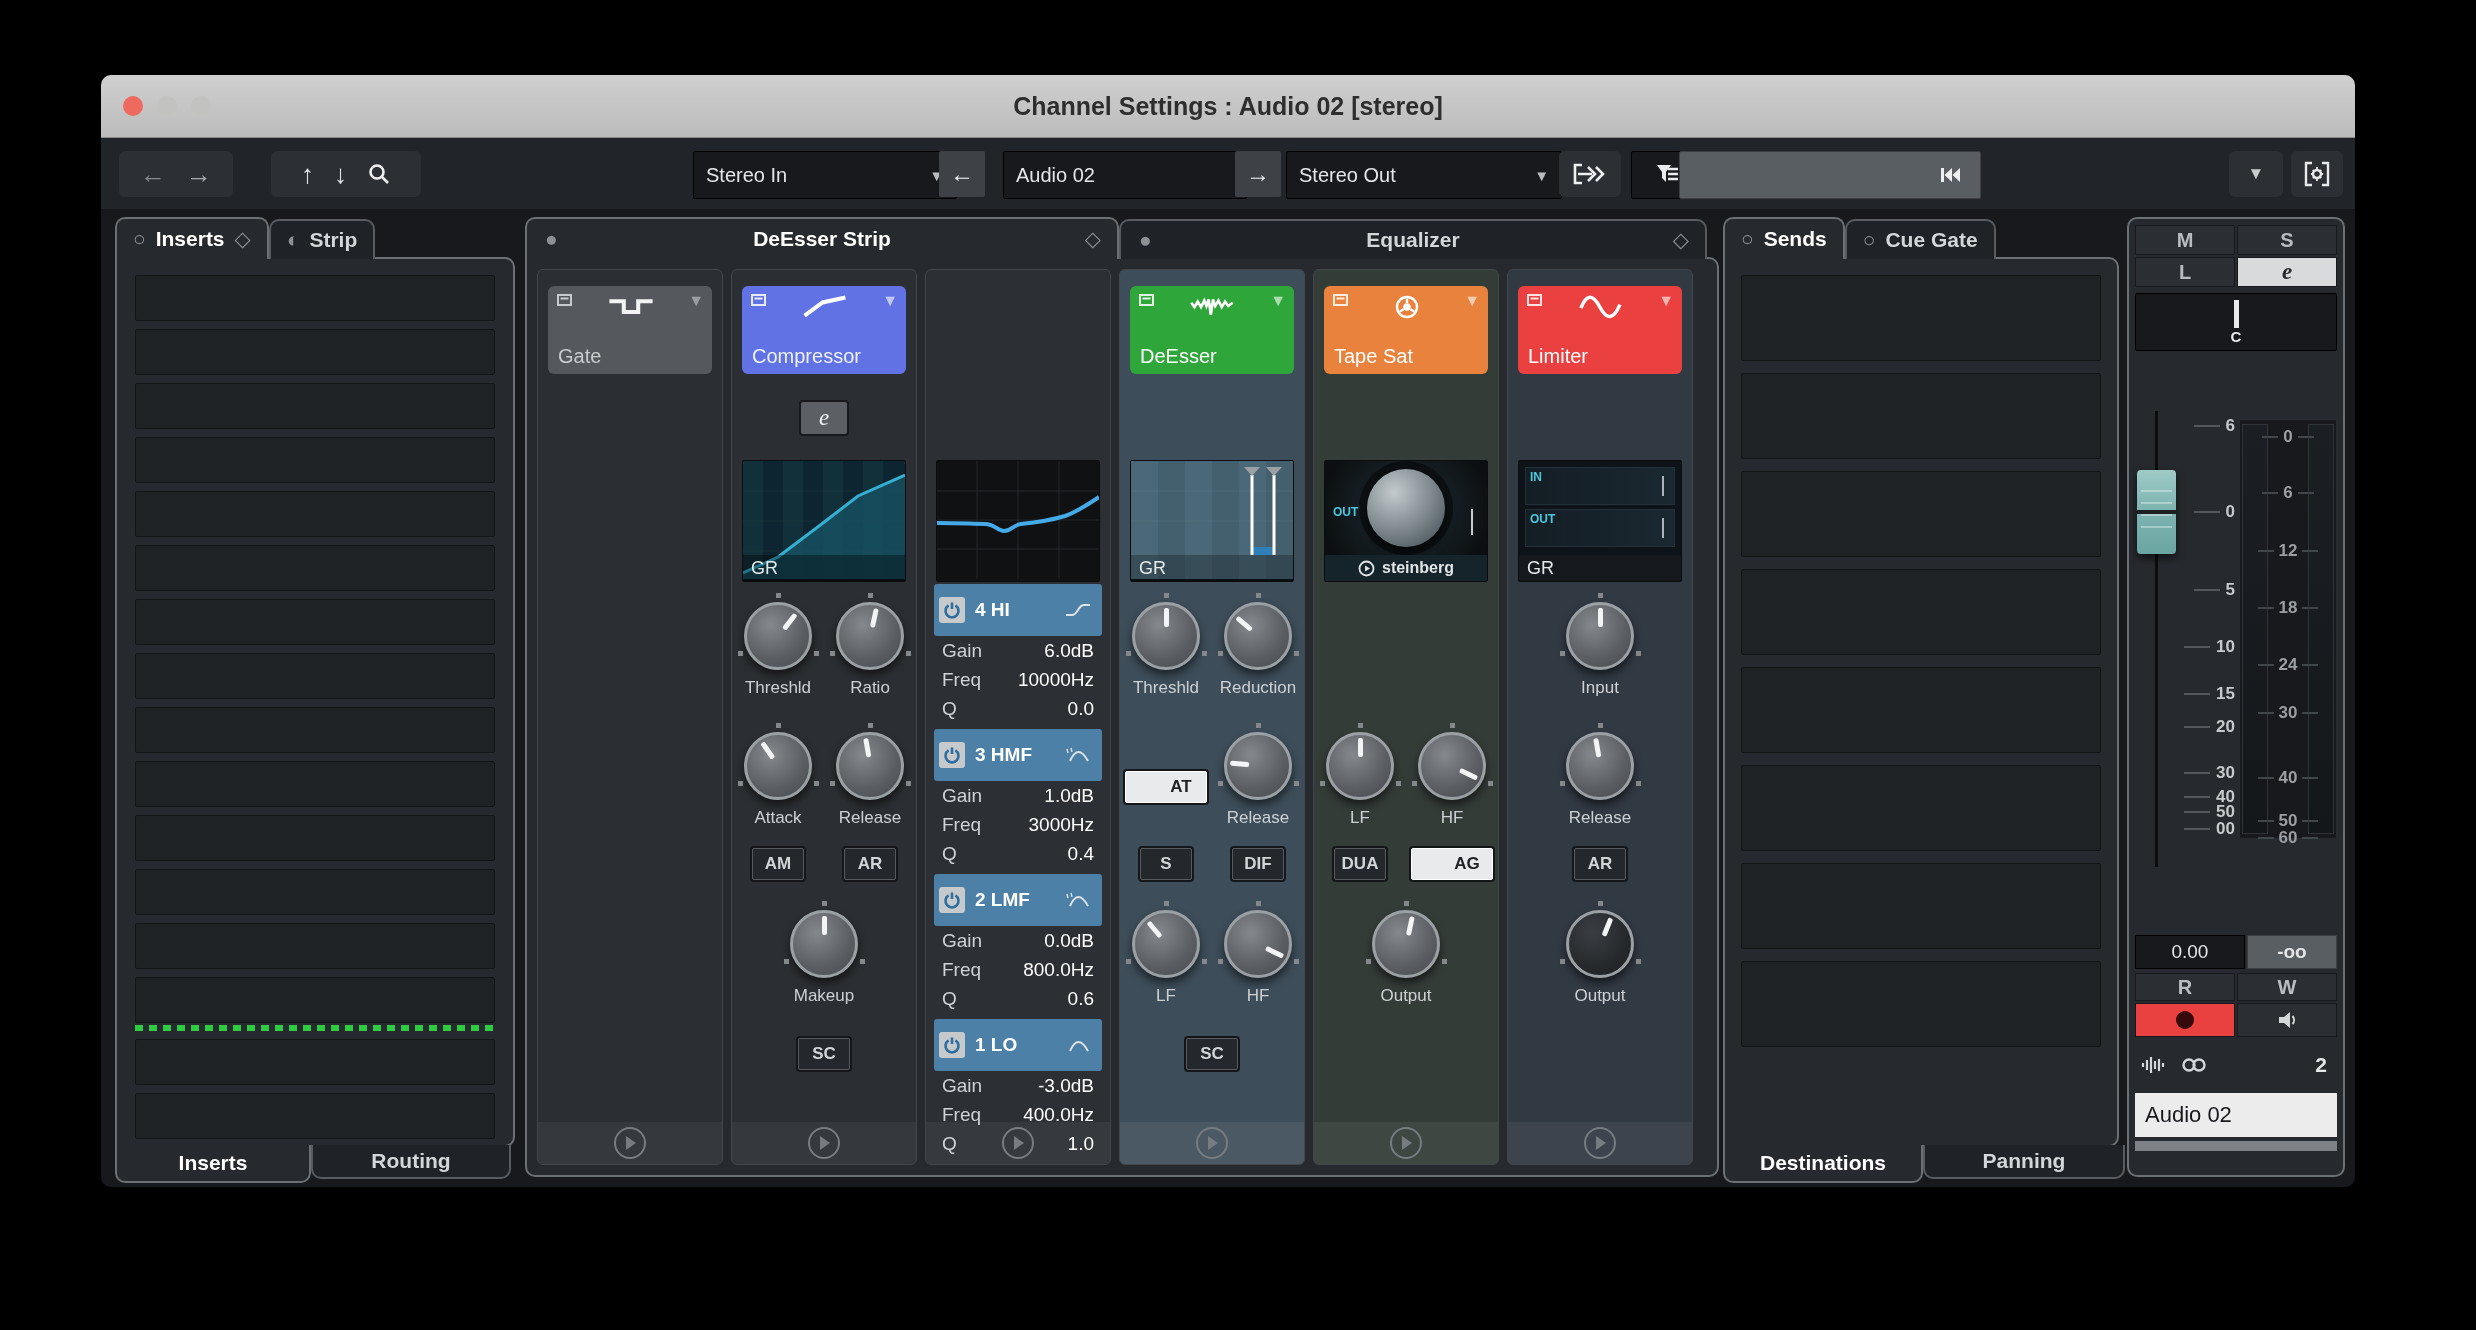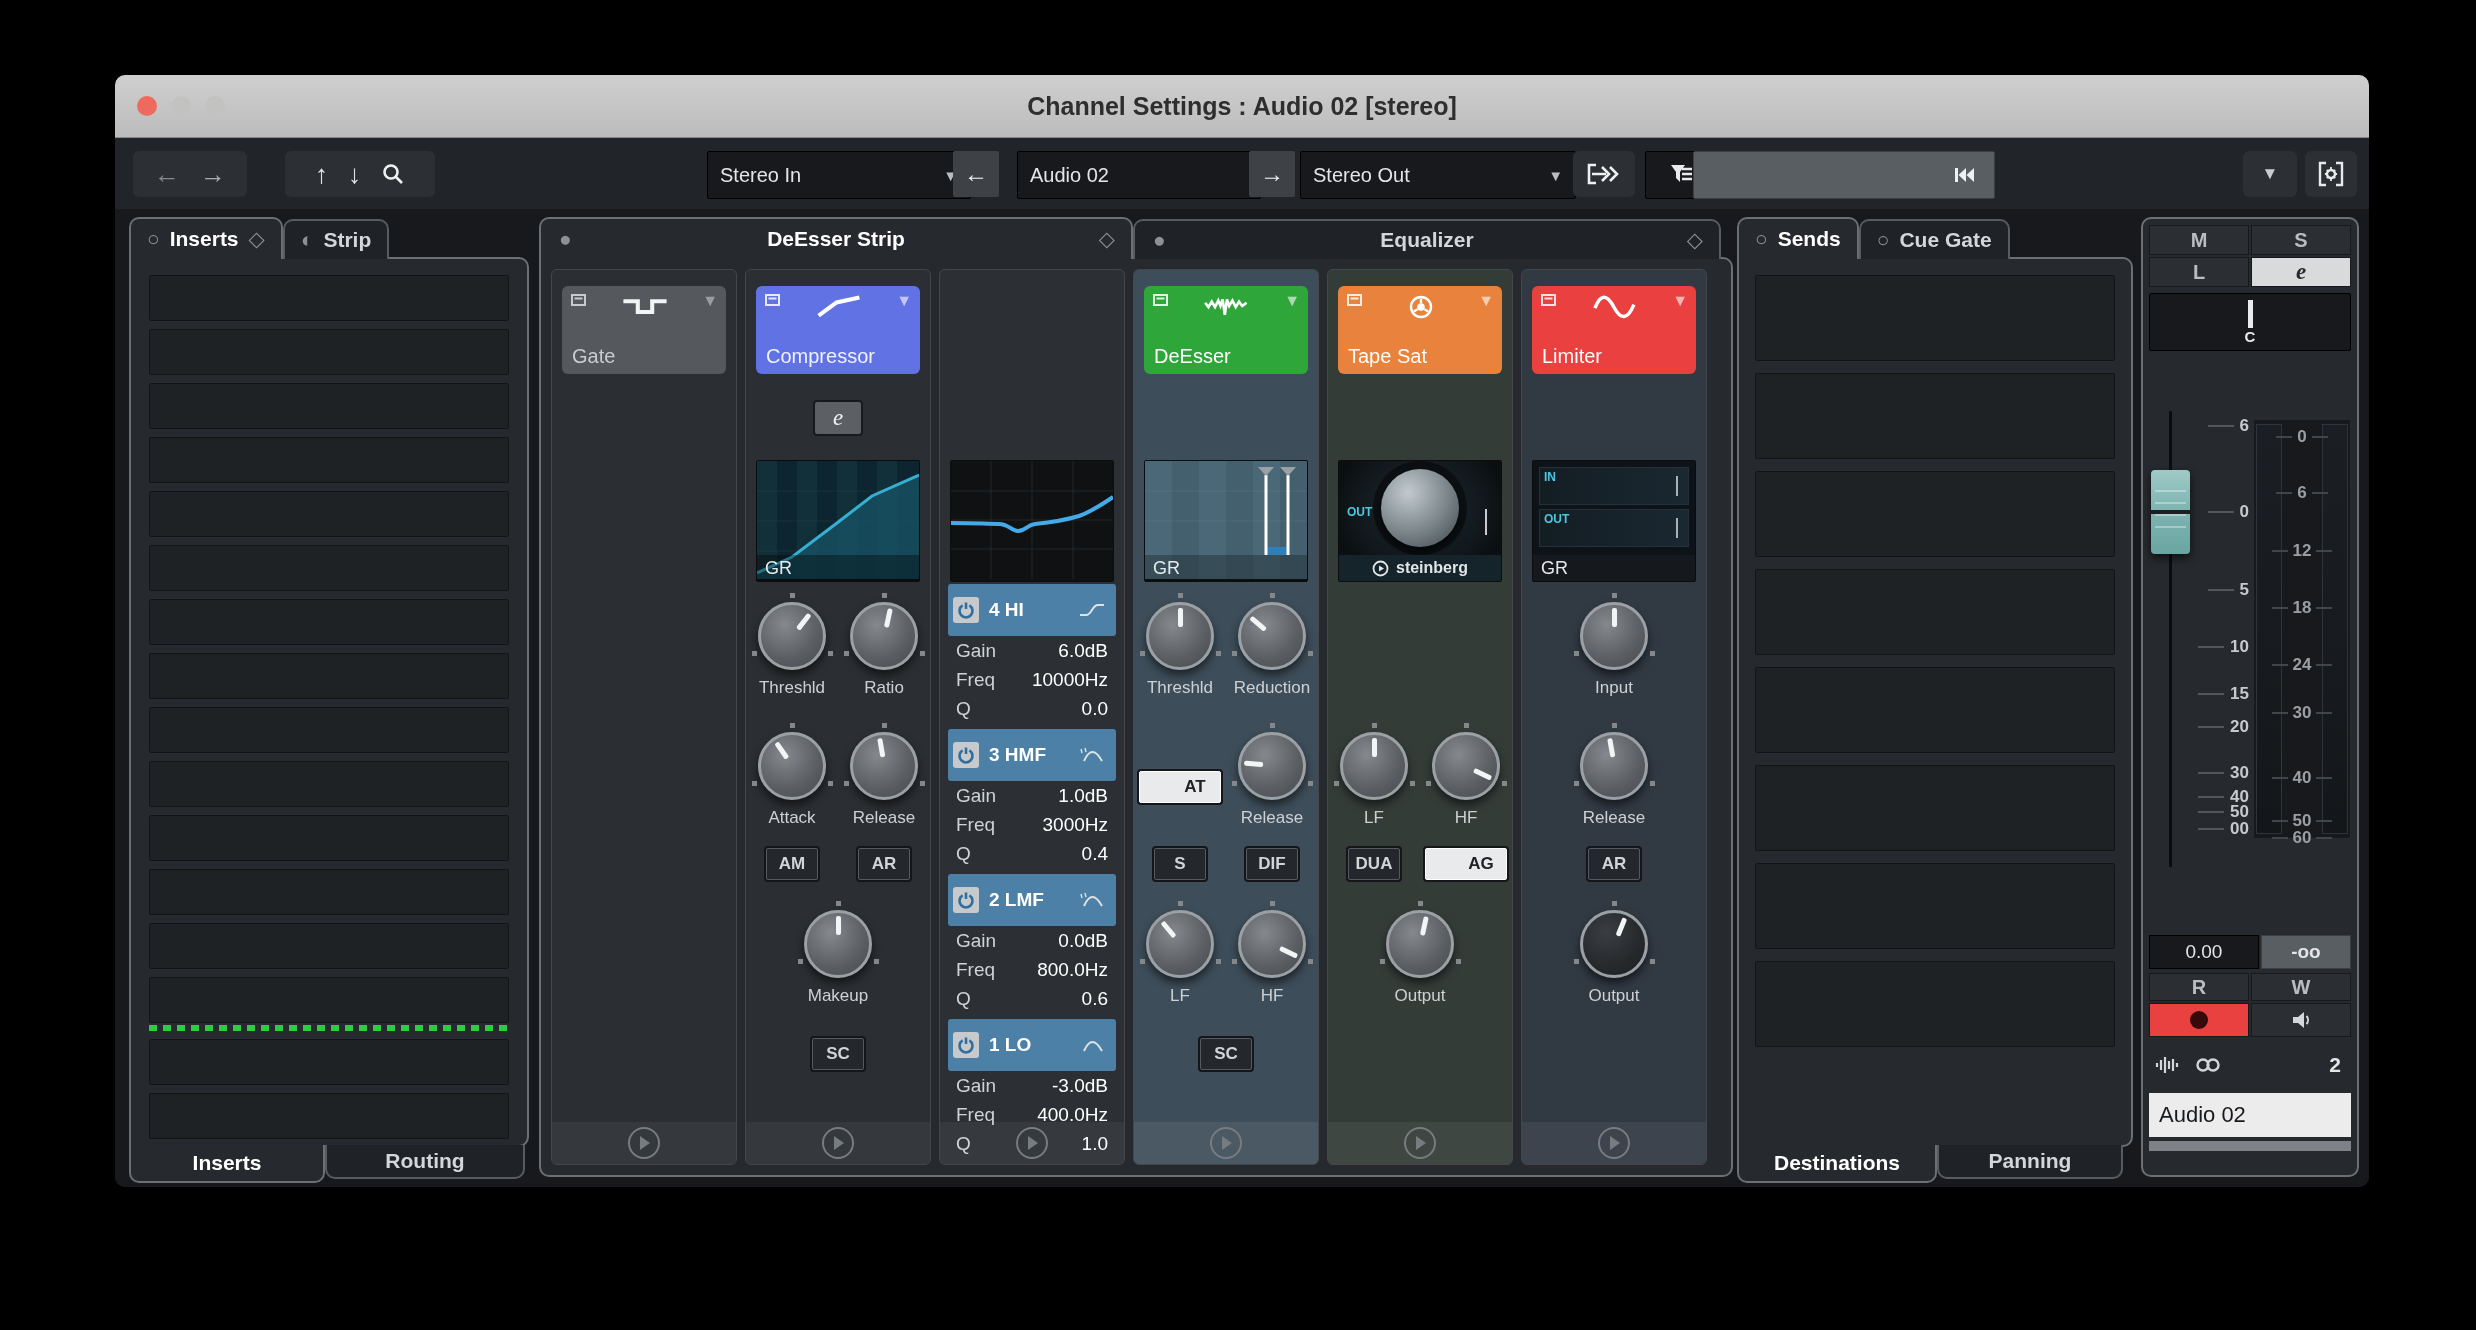--- a/index.html
+++ b/index.html
@@ -1,17 +1,17 @@
 <!DOCTYPE html>
 <html><head>
 <meta charset="utf-8">
 <style>
   html,body{margin:0;padding:0;background:#000;width:2476px;height:1330px;
     font-family:"Liberation Sans",sans-serif;-webkit-font-smoothing:antialiased;}
-  .window{position:absolute;left:115px;top:75px;width:2254px;height:1112px;
+  .window{position:absolute;left:101px;top:75px;width:2254px;height:1112px;
     background:#17191c;border-radius:10px;overflow:hidden;box-shadow:0 18px 60px rgba(0,0,0,.8);}
   
   .titlebar{height:62px;background:linear-gradient(#cfcfcf,#bcbcbc);position:relative;
     display:flex;align-items:center;justify-content:center;border-bottom:1px solid #8a8a8a;}
   .tl{position:absolute;left:22px;top:21px;display:flex;gap:14px;}
   .tl span{width:20px;height:20px;border-radius:50%;display:block;}
   .title{font-size:25px;font-weight:bold;color:#2e2e2e;}
   
   .toolbar{height:72px;background:#212428;position:relative;border-bottom:1px solid #0d0f11;}
   .tbtn{position:absolute;top:13px;height:46px;background:#2c2f33;border-radius:6px;
@@ -770,21 +770,21 @@
       <div class="sendslot"></div>
       <div class="sendslot"></div>
       <div class="sendslot"></div>
       <div class="sendslot"></div>
       <div class="sendslot"></div>
     </div>
     <div class="panel-foot" style="left:1622px">
       <div class="ftab" style="width:200px">
         <span>Destinations</span>
       </div>
-      <div class="ftab off" style="width:186px">
+      <div class="ftab off" style="width:202px">
         <span>Panning</span>
       </div>
     </div>
 
     <div class="fpanel">
       <div class="cellrow">
         <div class="cell">M</div>
         <div class="cell">S</div>
       </div>
       <div class="cellrow" style="margin-bottom:0">

